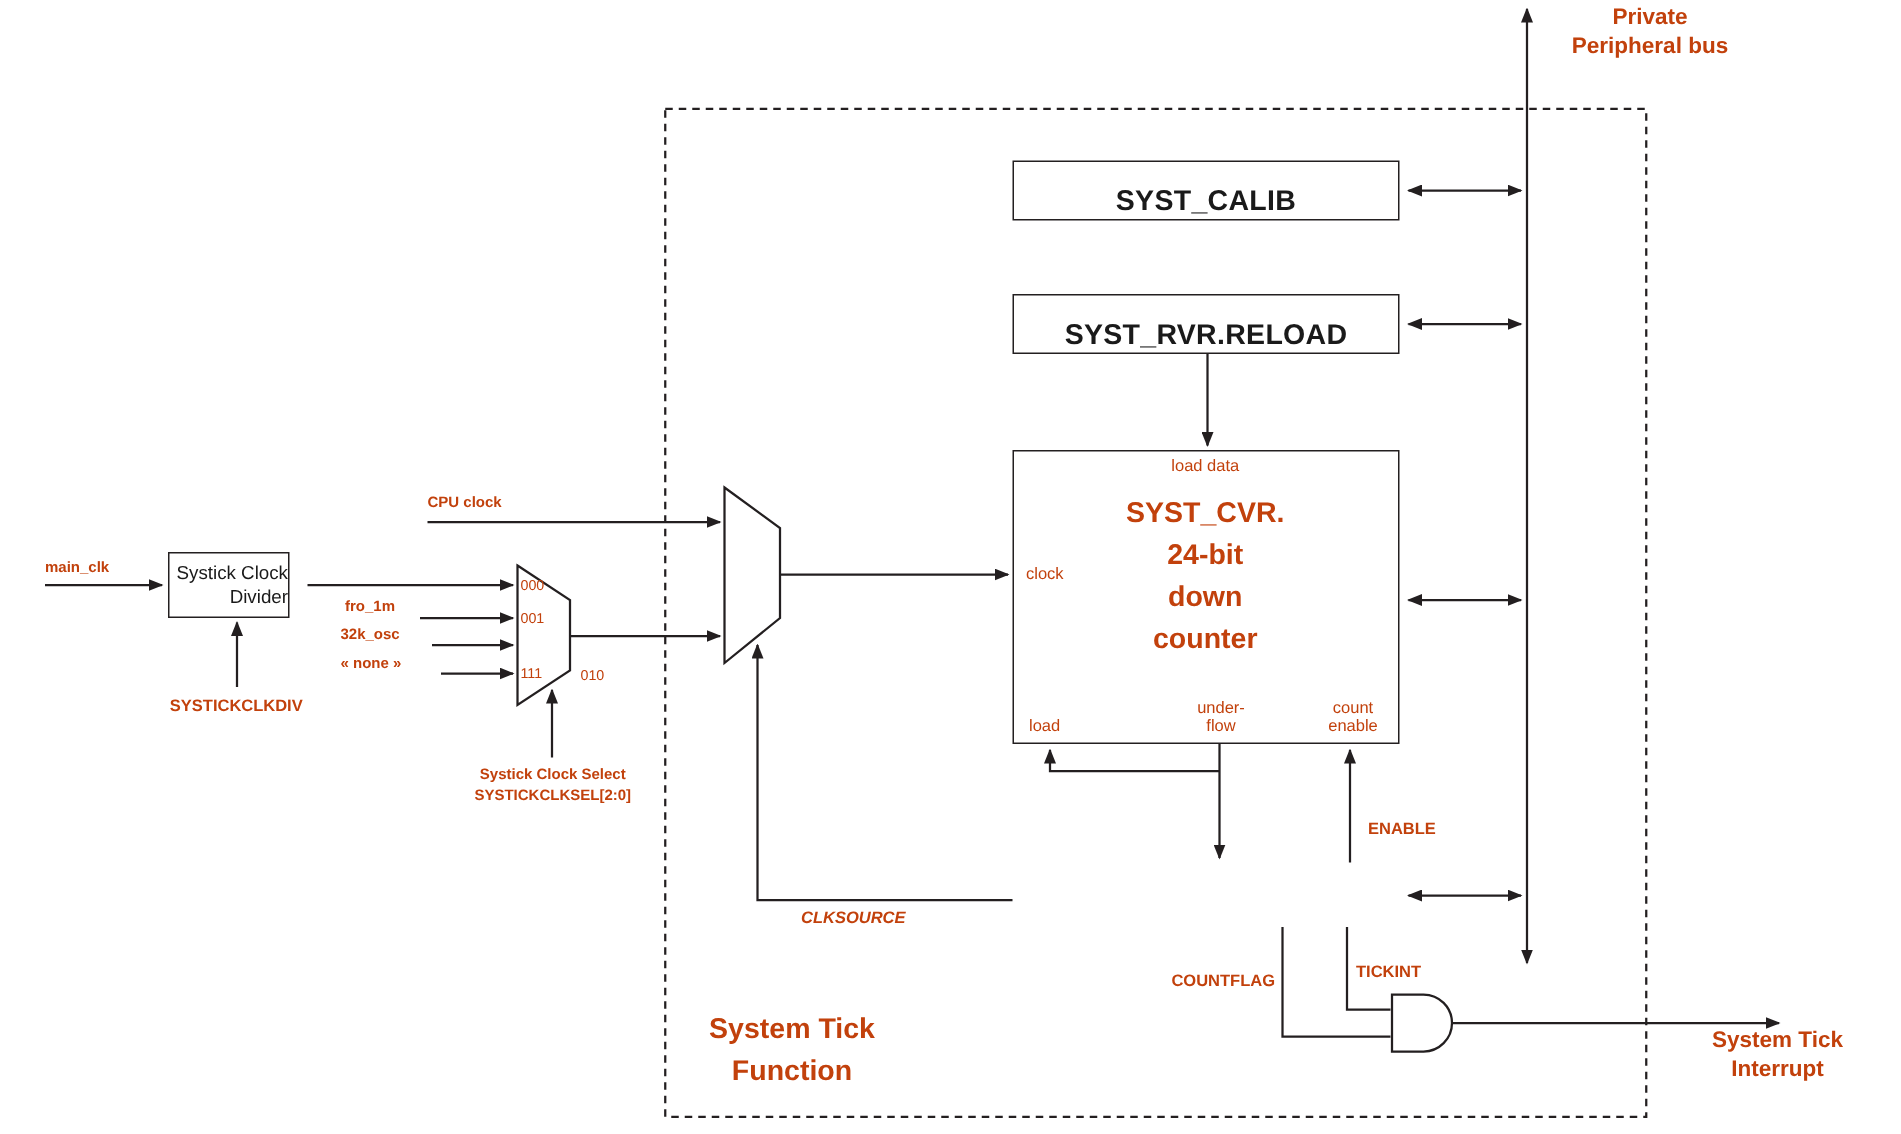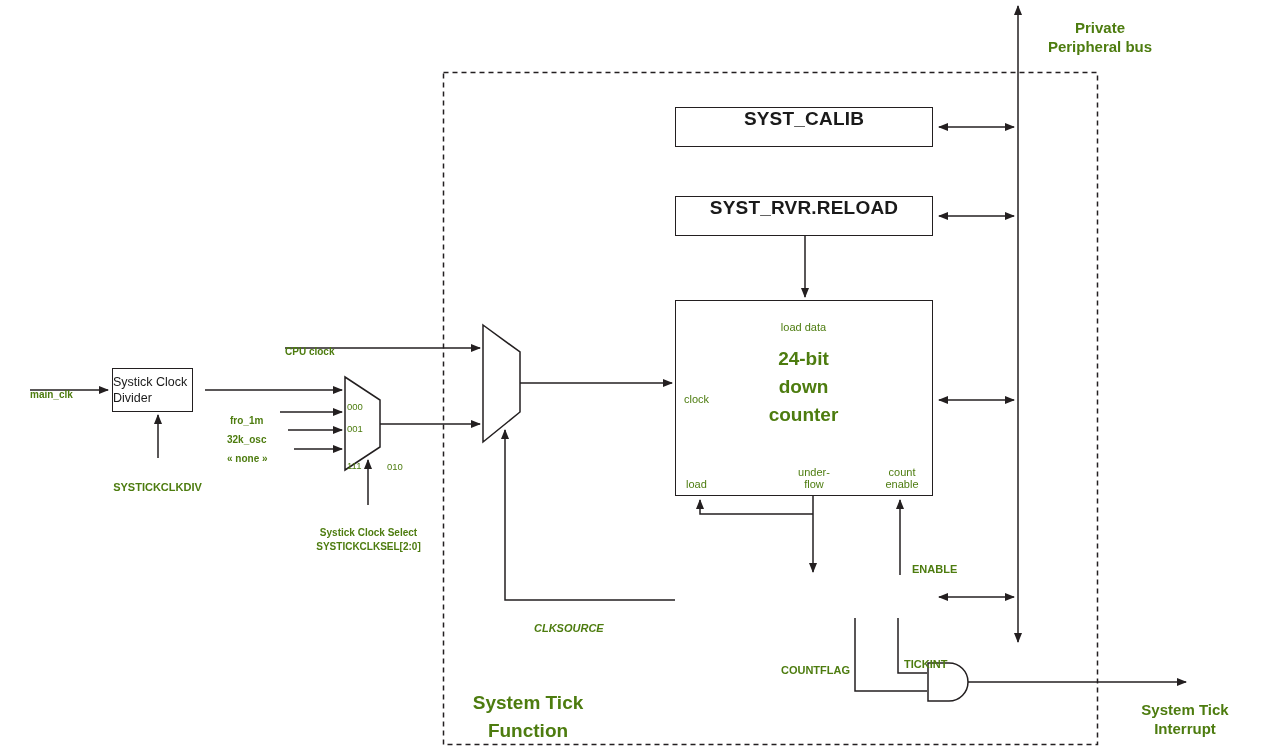--- a/index.html
+++ b/index.html
@@ -1,33 +1,33 @@
 <!DOCTYPE html>
 <html><head>
 <meta charset="utf-8">
 <style>
   html,body{margin:0;padding:0;background:#ffffff;}
   #stage{
     position:relative;width:1267px;height:756px;background:#ffffff;overflow:hidden;
     font-family:"Liberation Sans","DejaVu Sans",sans-serif;color:#1a1a1a;
   }
   #wires{position:absolute;left:0;top:0;width:1267px;height:756px;}
-  .lbl{position:absolute;white-space:nowrap;color:#4d7c0f;margin-top:16px;}
+  .lbl{position:absolute;white-space:nowrap;color:#c2410c;}
   .center{text-align:center;}
   .tiny{font-size:9.5px;line-height:11px;text-align:right;}
   .small{font-size:11px;line-height:12px;font-weight:400;}
   .sig{font-size:11px;line-height:13px;font-weight:700;}
   .sigbig{font-size:10px;line-height:14px;font-weight:700;}
   .med{font-size:12.5px;line-height:16px;font-weight:400;}
   .big{font-size:15px;line-height:19px;font-weight:600;}
   .boxtitle{font-size:19px;font-weight:600;letter-spacing:0.2px;}
   .huge{font-size:19px;line-height:28px;font-weight:600;}
   .regbox{
     position:absolute;background:#ffffff;border:1.5px solid #231f20;
-    display:flex;align-items:flex-start;justify-content:center;box-sizing:border-box;
+    display:flex;align-items:flex-end;justify-content:center;box-sizing:border-box;
   }
 </style>
 </head>
 <body>
 
 <div id="stage">
 
   <svg id="wires" viewBox="0 0 1267 756" xmlns="http://www.w3.org/2000/svg">
     <defs>
       <marker id="mE" viewBox="0 0 10 8" refX="9" refY="4" markerWidth="10" markerHeight="8" markerUnits="userSpaceOnUse" orient="auto">
@@ -84,20 +84,21 @@
     <span class="boxtitle">SYST_CALIB</span>
   </div>
 
   <div class="regbox" style="left:675px;top:196px;width:258px;height:40px;">
     <span class="boxtitle">SYST_RVR.RELOAD</span>
   </div>
 
   <div class="regbox" style="left:675px;top:300px;width:258px;height:196px;justify-content:flex-start;align-items:flex-start;">
     <div class="lbl small center" style="left:0;top:4px;width:255px;">load data</div>
     <div class="lbl huge center" style="left:0;top:28px;width:255px;">
+      <div>SYST_CVR.</div>
       <div>24-bit</div>
       <div>down</div>
       <div>counter</div>
     </div>
     <div class="lbl small" style="left:8px;top:76px;">clock</div>
     <div class="lbl small" style="left:10px;bottom:5px;">load</div>
     <div class="lbl small center" style="left:108px;bottom:5px;width:60px;">
       <div>under-</div>
       <div>flow</div>
     </div>

